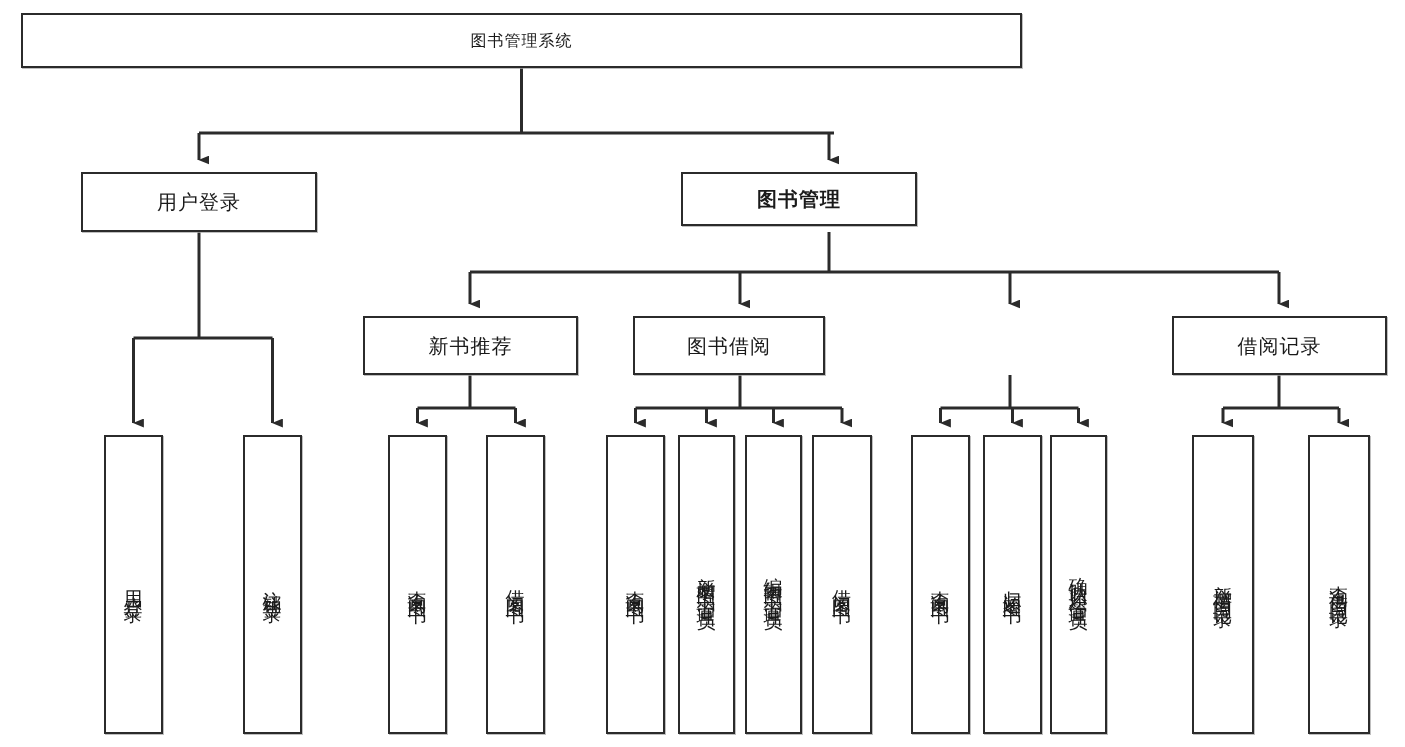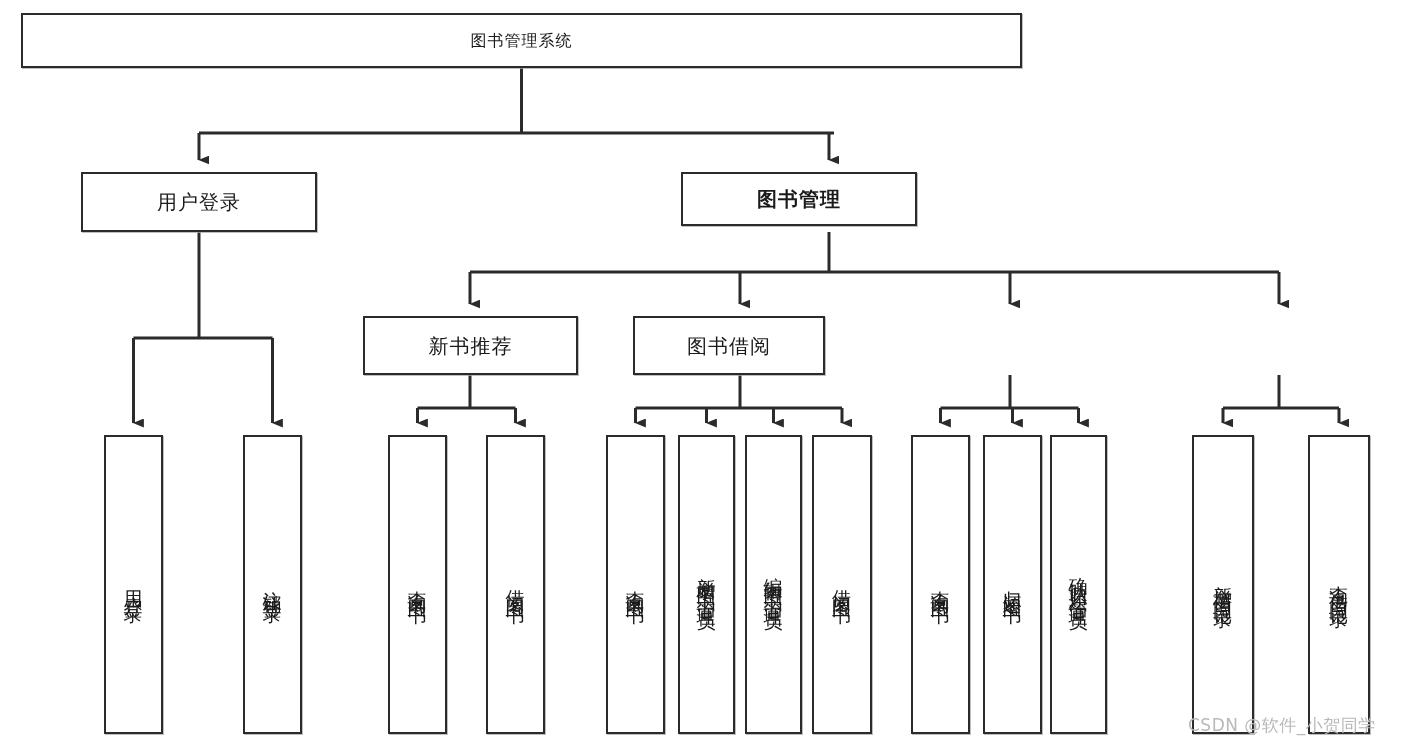--- a/index.html
+++ b/index.html
@@ -142,20 +142,23 @@
   <div class="node level-1" style="left:681px; top:172px; width:236px; height:54px;font-weight:bold;">
     <span class="hlabel">图书管理</span>
   </div>
 
   <div class="node level-2" style="left:363px; top:316px; width:215px; height:59px;">
     <span class="hlabel">新书推荐</span>
   </div>
   <div class="node level-2" style="left:633px; top:316px; width:192px; height:59px;">
     <span class="hlabel">图书借阅</span>
   </div>
+  <div class="node level-2" style="left:1172px; top:316px; width:215px; height:59px;">
+    <span class="hlabel">借阅记录</span>
+  </div>
 
   <div class="node leaf" style="left:104px; top:435px; width:59px; height:299px;">
     <span class="vlabel">用户登录</span>
   </div>
   <div class="node leaf" style="left:243px; top:435px; width:59px; height:299px;">
     <span class="vlabel">注销登录</span>
   </div>
   <div class="node leaf" style="left:388px; top:435px; width:59px; height:299px;">
     <span class="vlabel">查询图书</span>
   </div>
@@ -183,15 +186,14 @@
   <div class="node leaf" style="left:1050px; top:435px; width:57px; height:299px;">
     <span class="vlabel">确认归还（管理员）</span>
   </div>
   <div class="node leaf" style="left:1192px; top:435px; width:62px; height:299px;">
     <span class="vlabel">新增借阅记录</span>
   </div>
   <div class="node leaf" style="left:1308px; top:435px; width:62px; height:299px;">
     <span class="vlabel">查询借阅记录</span>
   </div>
 
-  <div id="watermark">CSDN @软件_小贺同学</div>
 
 </div>
 
 </body></html>

